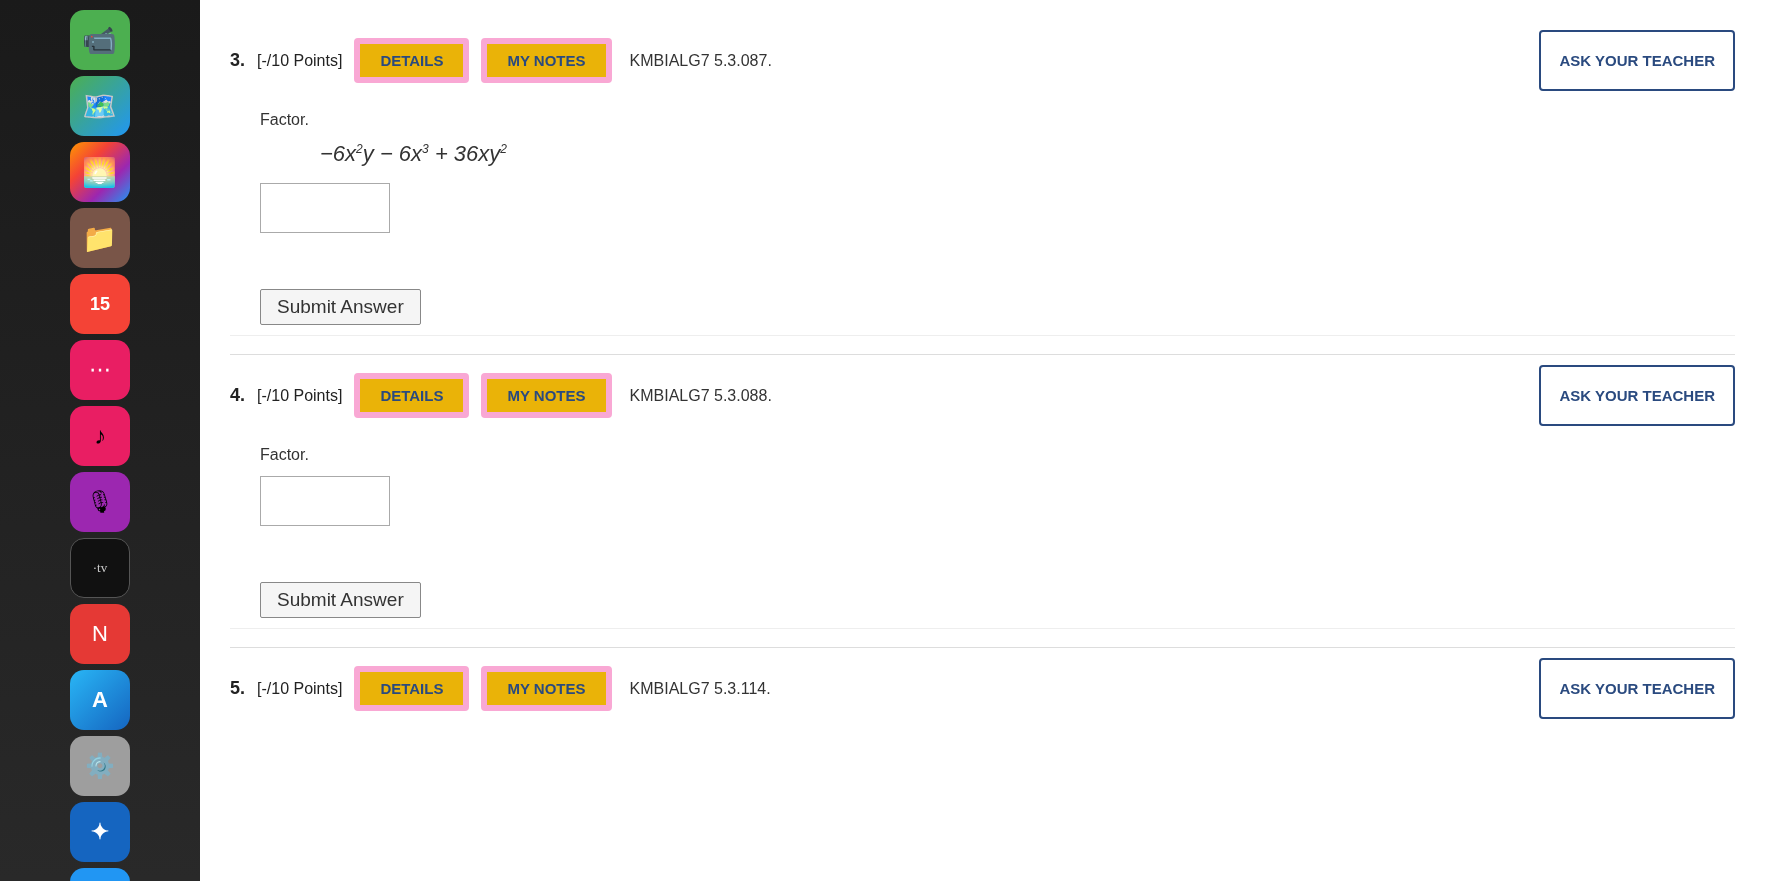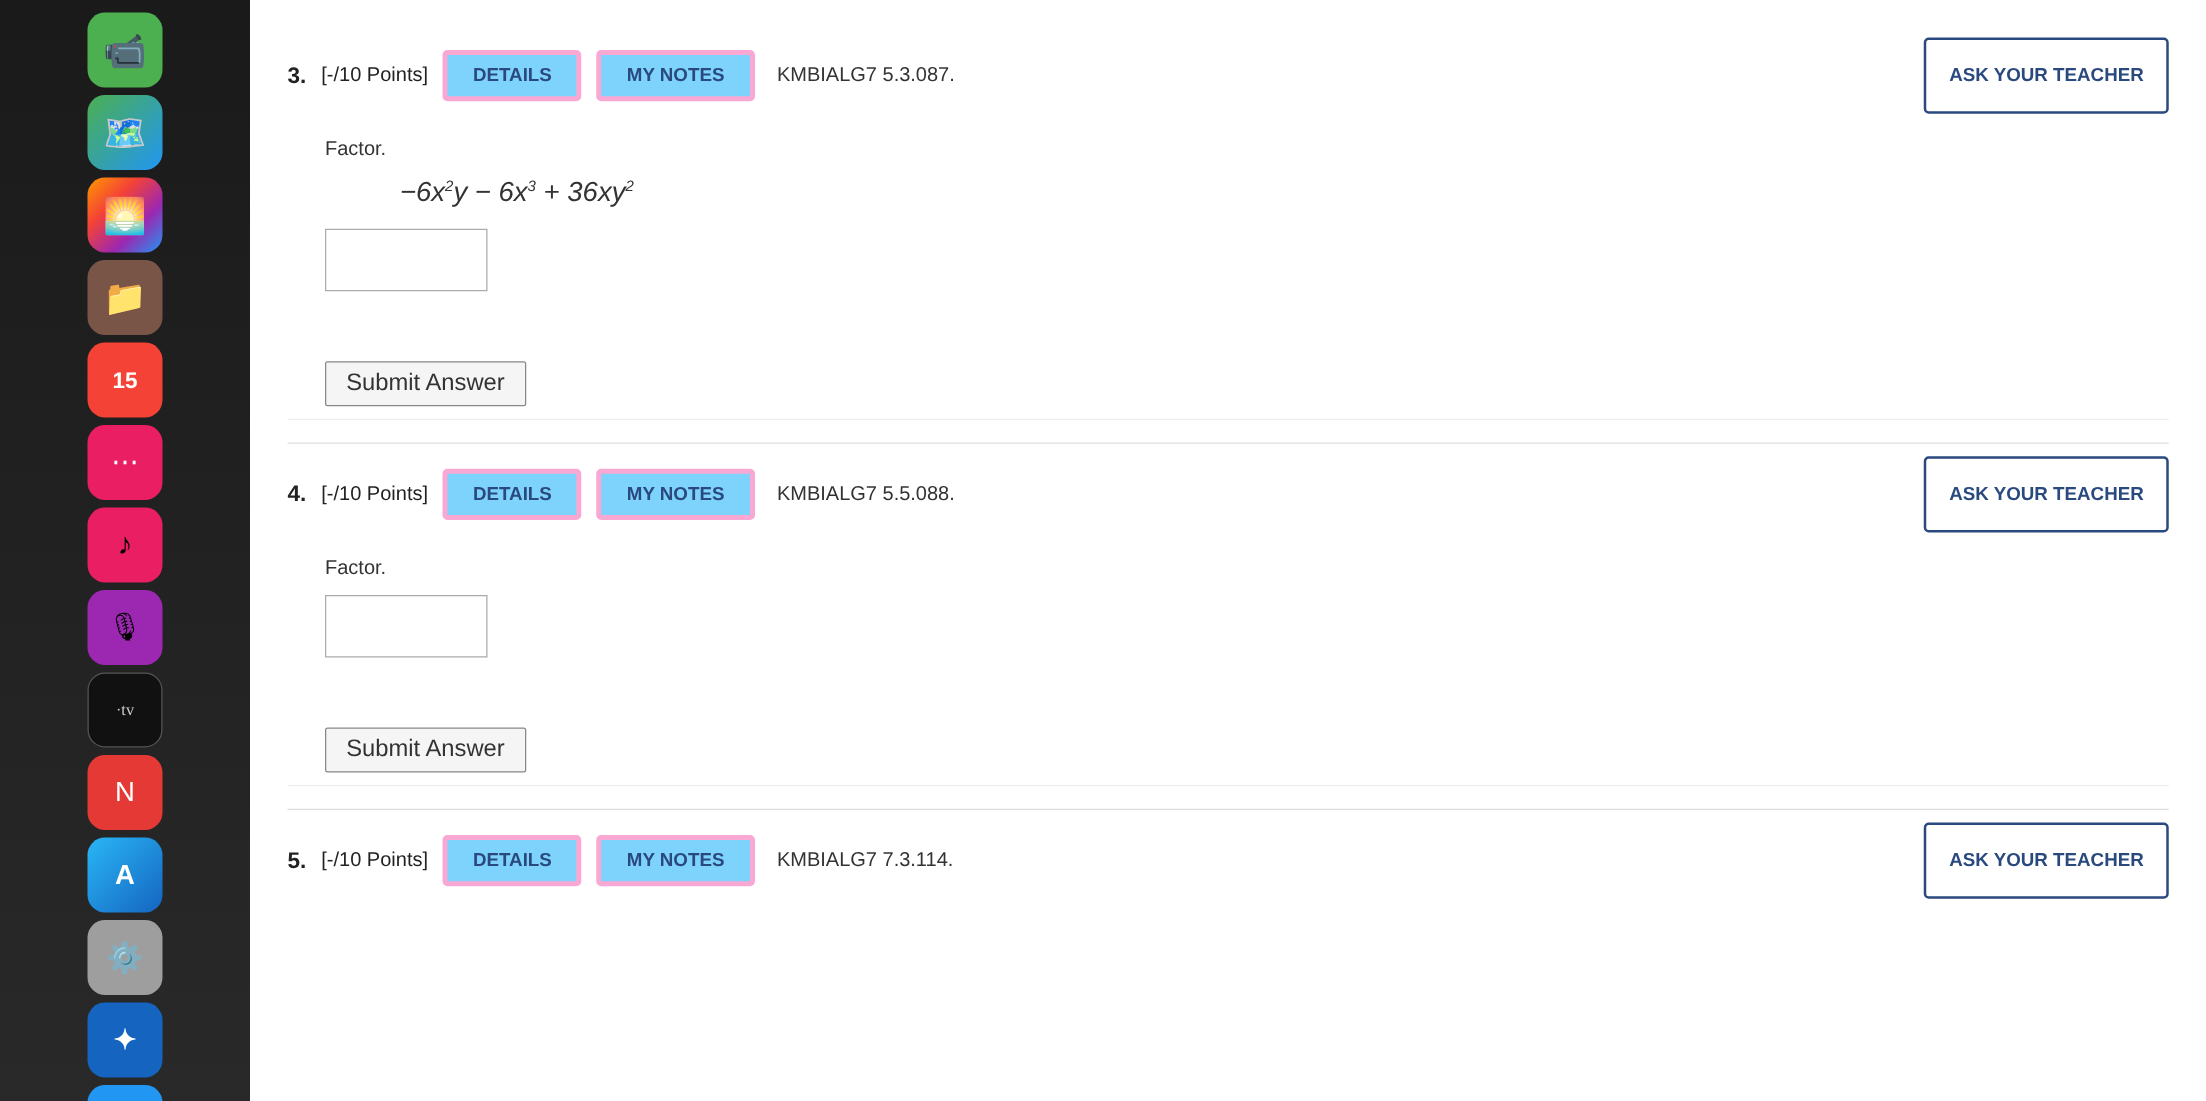--- a/index.html
+++ b/index.html
@@ -70,22 +70,22 @@
     .question-row:first-child { border-top: none; }
 
     .question-number {
       font-size: 18px;
       font-weight: bold;
       color: #222;
       white-space: nowrap;
     }
 
     .btn-details, .btn-my-notes {
-      border: 4px solid #f9a8d4;
-      background: #7dd3fc;
+      border: 6px solid #f9a8d4;
+      background: #eab308;
       color: #2a4a7f;
       font-size: 15px;
       font-weight: bold;
       padding: 8px 20px;
       cursor: pointer;
       border-radius: 4px;
     }
 
     .problem-code {
       font-size: 16px;
@@ -196,33 +196,33 @@
     <input class="answer-input" type="text" style="">
     <br><br>
     <button class="btn-submit">Submit Answer</button>
   </div>
 
   <div class="question-row" style="margin-top: 18px;">
     <span class="question-number">4.</span>
     <span class="question-number" style="font-weight:normal; font-size:16px;">[-/10 Points]</span>
     <button class="btn-details">DETAILS</button>
     <button class="btn-my-notes">MY NOTES</button>
-    <span class="problem-code">KMBIALG7 5.5.088.</span>
+    <span class="problem-code">KMBIALG7 5.3.088.</span>
     <button class="btn-ask-teacher">ASK YOUR TEACHER</button>
   </div>
 
   <div class="question-body">
     <div class="instruction">Factor.</div>
     <input class="answer-input" type="text" style="">
     <br><br>
     <button class="btn-submit">Submit Answer</button>
   </div>
 
   <div class="question-row" style="margin-top: 18px;">
     <span class="question-number">5.</span>
     <span class="question-number" style="font-weight:normal; font-size:16px;">[-/10 Points]</span>
     <button class="btn-details">DETAILS</button>
     <button class="btn-my-notes">MY NOTES</button>
-    <span class="problem-code">KMBIALG7 7.3.114.</span>
+    <span class="problem-code">KMBIALG7 5.3.114.</span>
     <button class="btn-ask-teacher">ASK YOUR TEACHER</button>
   </div>
 
 </div>
 
 </body></html>

